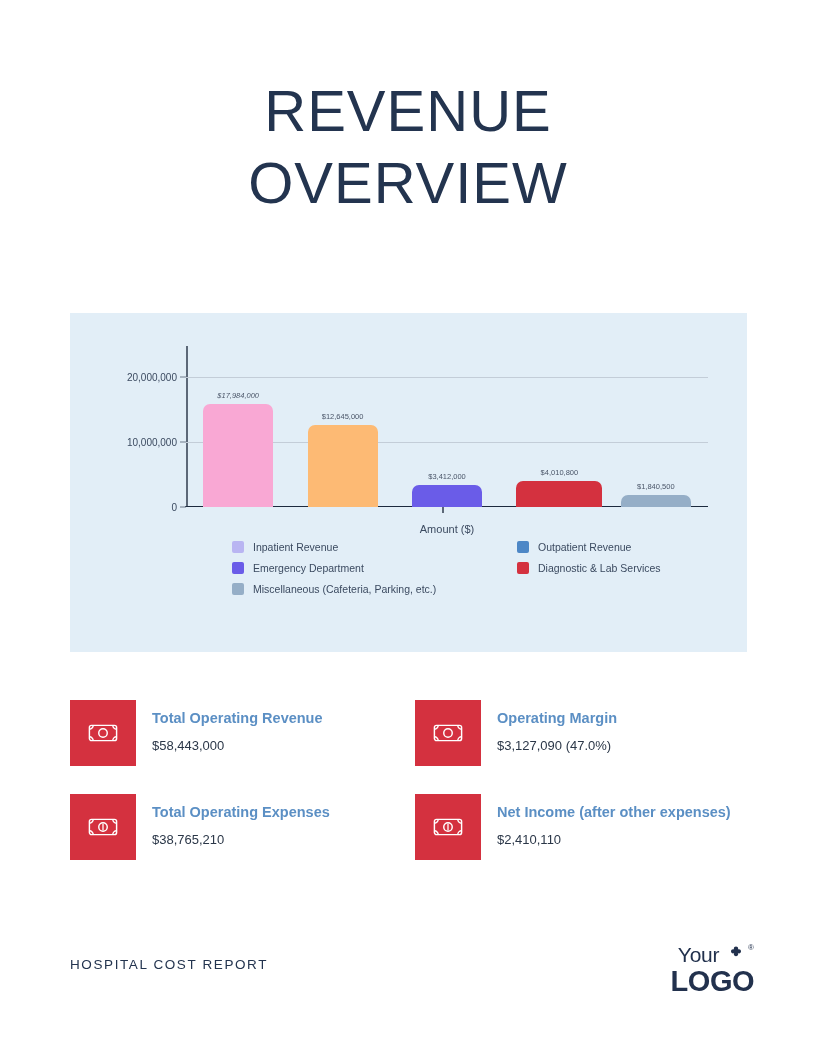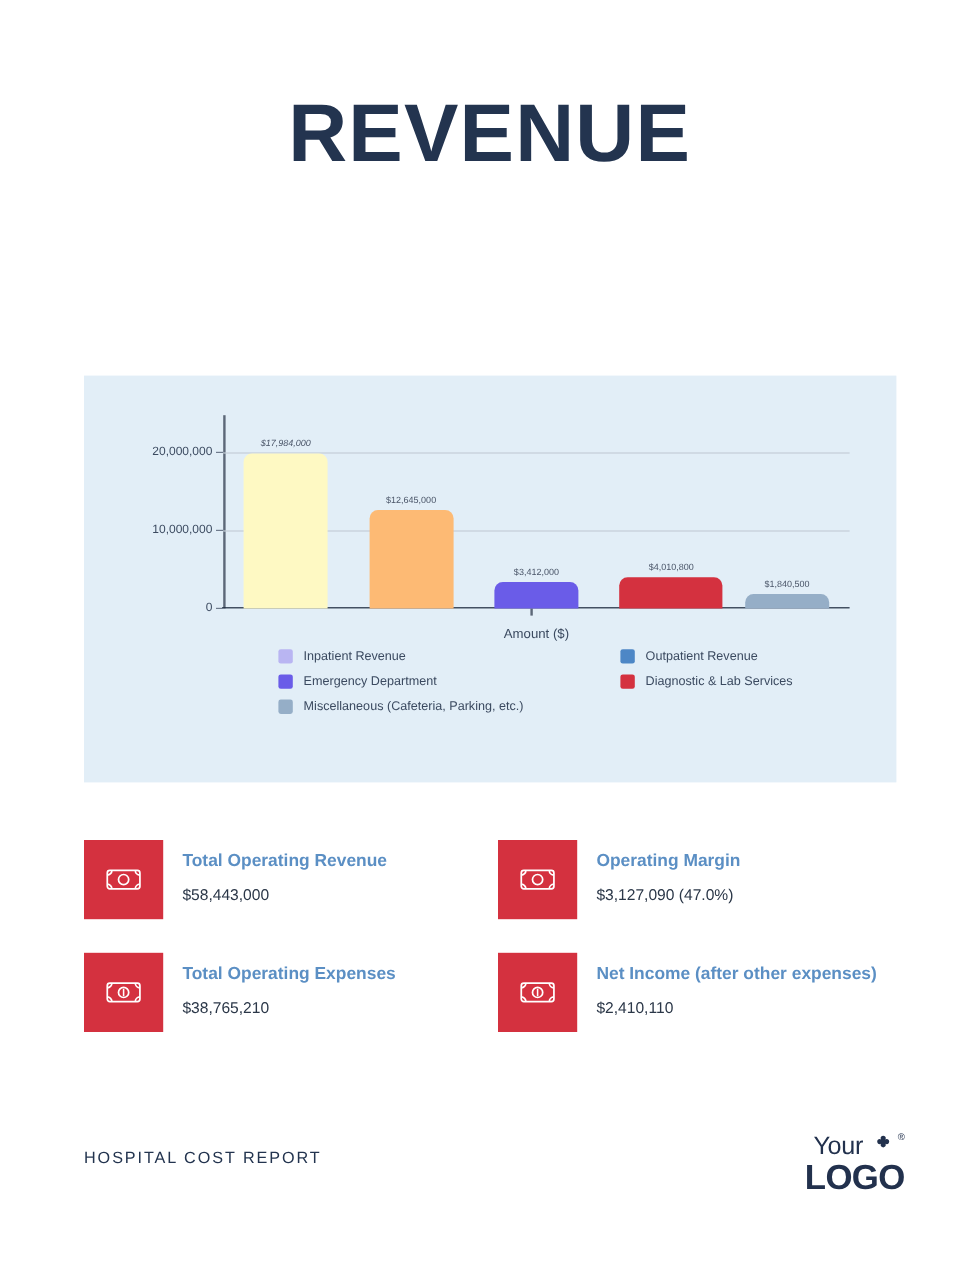--- a/index.html
+++ b/index.html
@@ -21,25 +21,25 @@
 
   
   .title-block {
     position: absolute;
     top: 75px;
     left: 0;
     width: 816px;
     text-align: center;
   }
   .title-line {
-    font-size: 68px;
+    font-size: 58px;
     line-height: 72px;
     letter-spacing: 1px;
     color: #23344f;
-    font-weight: 700;
+    font-weight: 400;
   }
 
   
   .chart-panel {
     position: absolute;
     left: 70px;
     top: 313px;
     width: 677px;
     height: 339px;
     background: #e2eef7;
@@ -246,20 +246,21 @@
     margin-top: 1px;
   }
 </style>
 </head>
 <body>
 
 <div class="page">
 
   <div class="title-block">
     <div class="title-line">REVENUE</div>
+    <div class="title-line">OVERVIEW</div>
   </div>
 
   <div class="chart-panel">
 
     <div class="plot-area">
       <div class="y-axis-line"></div>
       <div class="x-axis-line"></div>
       <div class="x-tick-mid"></div>
 
       <div id="y-axis-group">
@@ -267,21 +268,21 @@
           <div class="y-label" style="top: 140px;">0</div>
           <div class="y-tick" style="top: 74.8837px;"></div>
           <div class="y-label" style="top: 74.8837px;">10,000,000</div>
           <div class="gridline" style="top: 74.8837px;"></div>
           <div class="y-tick" style="top: 9.76744px;"></div>
           <div class="y-label" style="top: 9.76744px;">20,000,000</div>
           <div class="gridline" style="top: 9.76744px;"></div>
         </div>
 
       <div id="bars-group">
-          <div class="bar" style="left: 17.2px; width: 70px; height: 129px; background: #fef9c3; font-style: italic;">
+          <div class="bar" style="left: 17.2px; width: 70px; height: 103px; background: #f9a8d4; font-style: italic;">
             <span class="bar-label">$17,984,000</span>
           </div>
           <div class="bar" style="left: 121.6px; width: 70px; height: 82.3395px; background: #fdba74; padding-left: 48px;">
             <span class="bar-label">$12,645,000</span>
           </div>
           <div class="bar" style="left: 226px; width: 70px; height: 22.2177px; background: rgb(106, 92, 232);">
             <span class="bar-label">$3,412,000</span>
           </div>
           <div class="bar" style="left: 330.4px; width: 86px; height: 26.1168px; background: rgb(212, 49, 63);">
             <span class="bar-label">$4,010,800</span>

